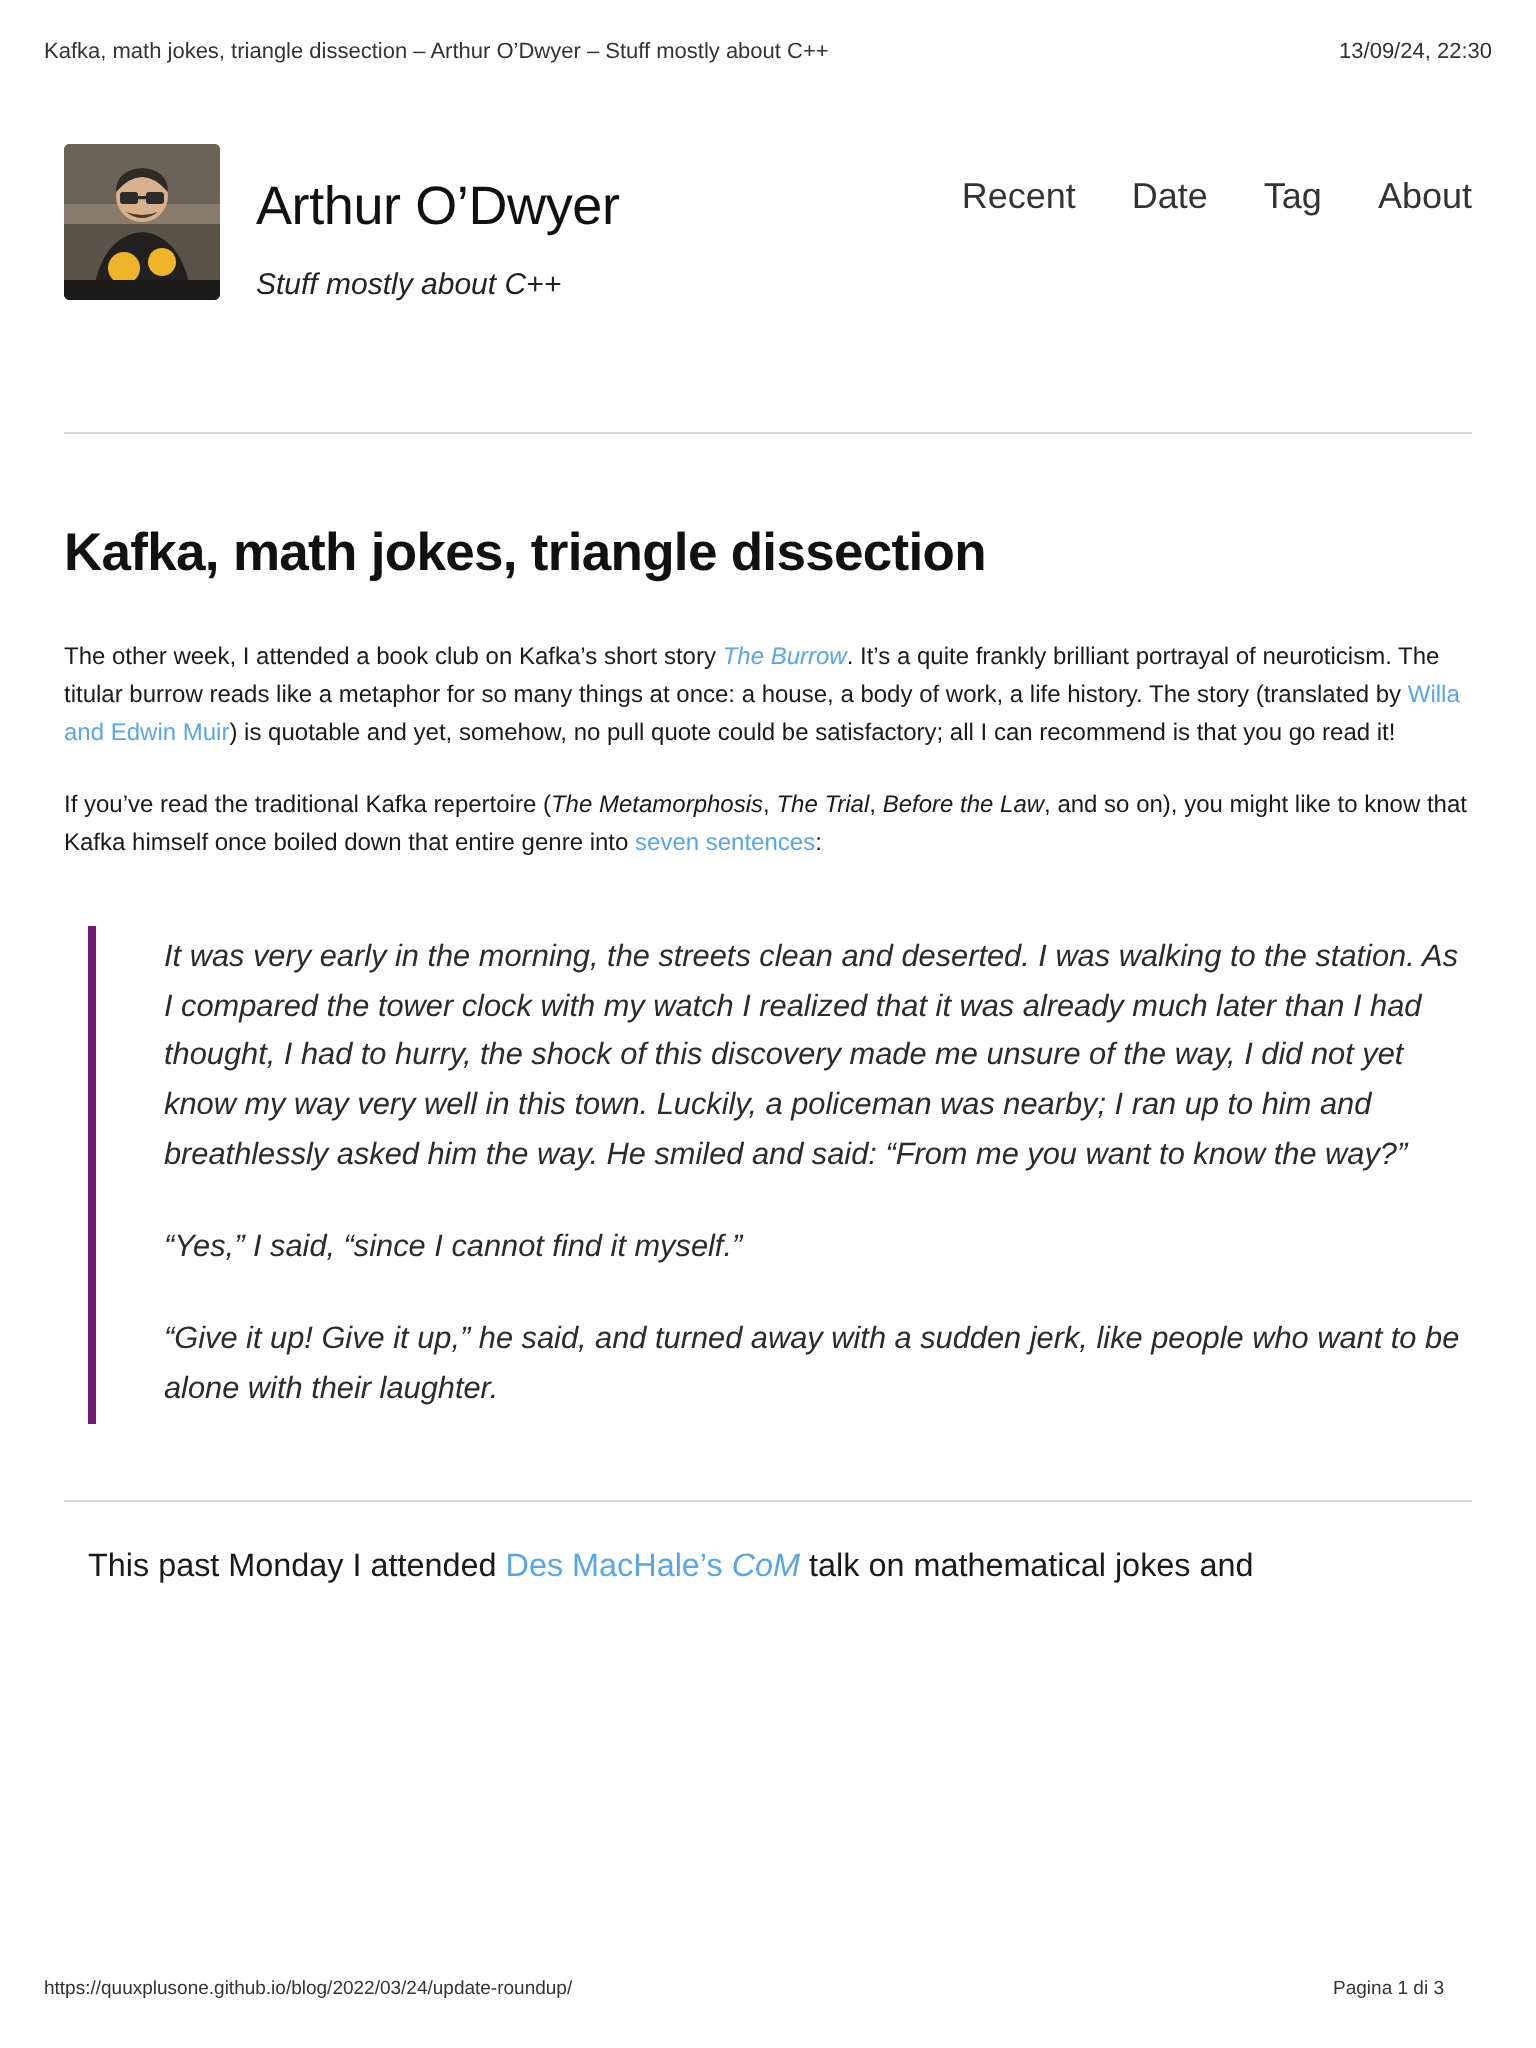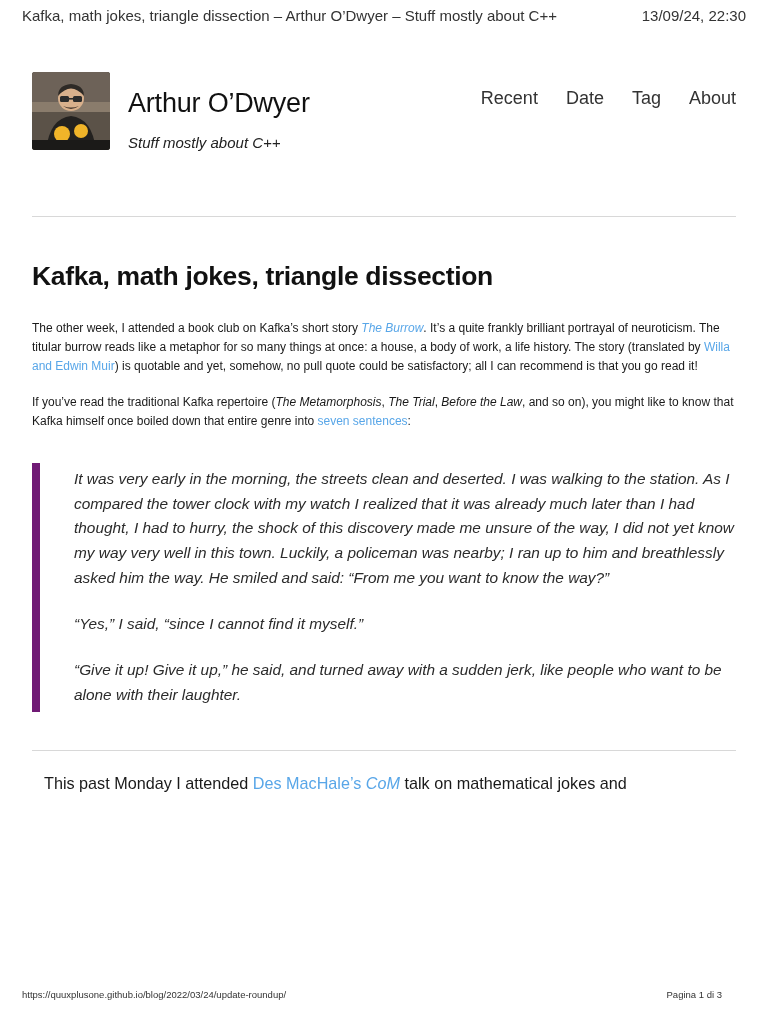--- a/index.html
+++ b/index.html
@@ -18,25 +18,25 @@
   .page {
     width: 768px;
     height: 1024px;
     position: relative;
     box-sizing: border-box;
   }
 
   
   .print-header {
     position: absolute;
-    top: 7px;
+    top: 18px;
     left: 0;
     width: 768px;
     height: 16px;
-    font-size: 15px;
+    font-size: 11px;
     color: #333;
     padding: 0 22px;
     box-sizing: border-box;
     display: flex;
     justify-content: space-between;
     align-items: center;
   }
   .print-header .ph-title {
     white-space: nowrap;
     overflow: hidden;
@@ -146,23 +146,23 @@
     margin: 0 0 17px 0;
     text-align: left;
   }
   .para a, .link {
     color: #58a6e8;
     text-decoration: none;
   }
   .em { font-style: italic; }
 
   blockquote.quote {
-    margin: 32px 0 0 0;
+    margin: 32px 0 0 12px;
     padding: 4px 0 4px 34px;
-    border-left: 8px solid #701a75;
+    border-left: 4px solid #701a75;
   }
   blockquote.quote p {
     font-size: 15.4px;
     font-style: italic;
     line-height: 1.62;
     color: #2b2b2b;
     margin: 0 0 21px 0;
   }
   blockquote.quote p:last-child { margin-bottom: 0; }
 

